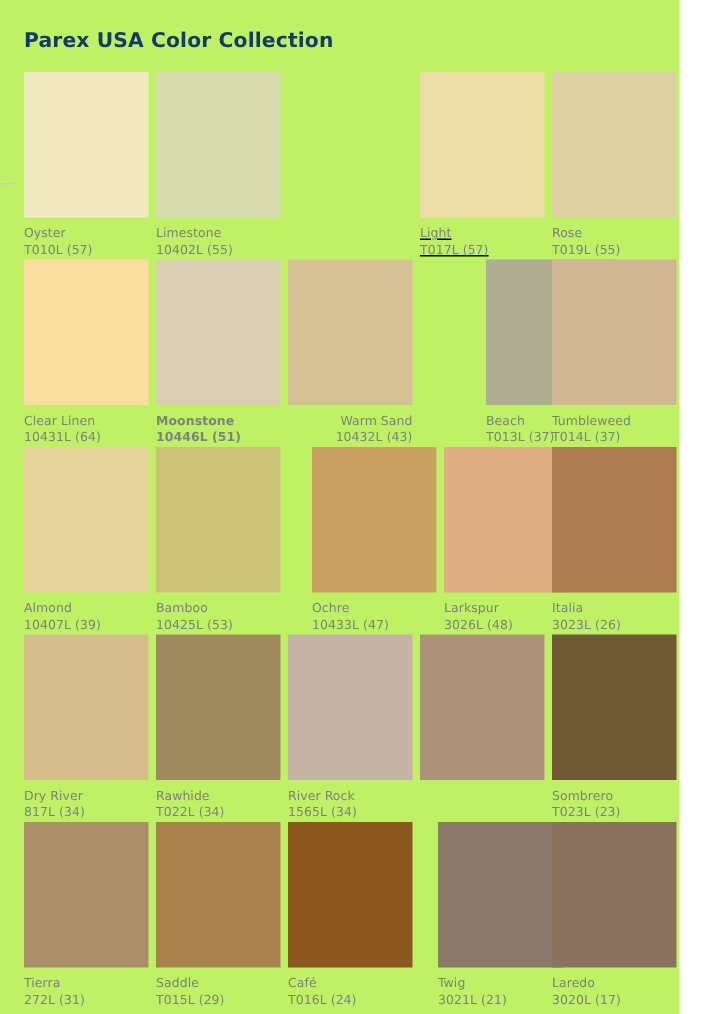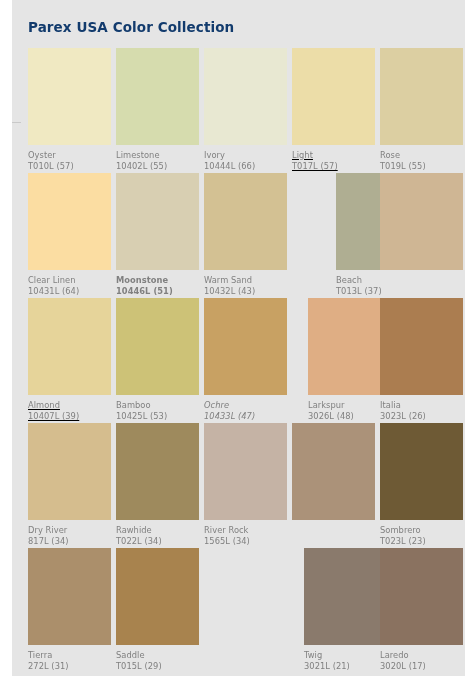--- a/index.html
+++ b/index.html
@@ -11,22 +11,21 @@
     width: 474px;
     height: 676px;
     overflow: hidden;
     font-family: "DejaVu Sans", "Liberation Sans", sans-serif;
     -webkit-font-smoothing: antialiased;
   }
   #page {
     position: relative;
     width: 453px;
     height: 676px;
-    background: #e5e5e5;
-    margin-left: 12px;
+    background: #bef264;
   }
   #title {
     position: absolute;
     left: 16px;
     top: 19px;
     font-size: 13.5px;
     font-weight: bold;
     color: #123b6d;
     letter-spacing: 0.1px;
     white-space: nowrap;
@@ -88,27 +87,20 @@
             <span class="swatch-code">T010L (57)</span>
           </div>
         </div>
         <div class="swatch-cell" style="left: 88px;">
           <div class="swatch-chip" title="Limestone" style="background: rgb(214, 220, 174);"></div>
           <div class="swatch-label">
             <span class="swatch-name">Limestone</span>
             <span class="swatch-code">10402L (55)</span>
           </div>
         </div>
-        <div class="swatch-cell" style="left: 176px;">
-          <div class="swatch-chip" title="Ivory" style="background: rgb(232, 232, 210);"></div>
-          <div class="swatch-label">
-            <span class="swatch-name">Ivory</span>
-            <span class="swatch-code">10444L (66)</span>
-          </div>
-        </div>
         <div class="swatch-cell" style="left: 264px; text-decoration: underline;">
           <div class="swatch-chip" title="Light" style="background: rgb(236, 221, 168);"></div>
           <div class="swatch-label">
             <span class="swatch-name">Light</span>
             <span class="swatch-code">T017L (57)</span>
           </div>
         </div>
         <div class="swatch-cell" style="left: 352px;">
           <div class="swatch-chip" title="Rose" style="background: rgb(220, 207, 162);"></div>
           <div class="swatch-label">
@@ -125,54 +117,58 @@
             <span class="swatch-code">10431L (64)</span>
           </div>
         </div>
         <div class="swatch-cell" style="left: 88px; font-weight: bold;">
           <div class="swatch-chip" title="Moonstone" style="background: rgb(216, 207, 178);"></div>
           <div class="swatch-label">
             <span class="swatch-name">Moonstone</span>
             <span class="swatch-code">10446L (51)</span>
           </div>
         </div>
-        <div class="swatch-cell" style="left: 176px;">
+        <div class="swatch-cell" style="left: 176px; text-align: right;">
           <div class="swatch-chip" title="Warm Sand" style="background: rgb(211, 193, 147);"></div>
           <div class="swatch-label">
             <span class="swatch-name">Warm Sand</span>
             <span class="swatch-code">10432L (43)</span>
           </div>
         </div>
         <div class="swatch-cell" style="left: 264px; padding-left: 44px;">
           <div class="swatch-chip" title="Beach" style="background: rgb(175, 174, 146);"></div>
           <div class="swatch-label">
             <span class="swatch-name">Beach</span>
             <span class="swatch-code">T013L (37)</span>
           </div>
         </div>
         <div class="swatch-cell" style="left: 352px;">
           <div class="swatch-chip" title="Tumbleweed" style="background: rgb(207, 182, 148);"></div>
-        </div>
-      </div>
-      <div class="color-row">
-        <div class="swatch-cell" style="left: 0px; text-decoration: underline;">
+          <div class="swatch-label">
+            <span class="swatch-name">Tumbleweed</span>
+            <span class="swatch-code">T014L (37)</span>
+          </div>
+        </div>
+      </div>
+      <div class="color-row">
+        <div class="swatch-cell" style="left: 0px;">
           <div class="swatch-chip" title="Almond" style="background: rgb(230, 212, 154);"></div>
           <div class="swatch-label">
             <span class="swatch-name">Almond</span>
             <span class="swatch-code">10407L (39)</span>
           </div>
         </div>
         <div class="swatch-cell" style="left: 88px;">
           <div class="swatch-chip" title="Bamboo" style="background: rgb(205, 194, 119);"></div>
           <div class="swatch-label">
             <span class="swatch-name">Bamboo</span>
             <span class="swatch-code">10425L (53)</span>
           </div>
         </div>
-        <div class="swatch-cell" style="left: 176px; font-style: italic;">
+        <div class="swatch-cell" style="left: 192px;">
           <div class="swatch-chip" title="Ochre" style="background: rgb(200, 161, 99);"></div>
           <div class="swatch-label">
             <span class="swatch-name">Ochre</span>
             <span class="swatch-code">10433L (47)</span>
           </div>
         </div>
         <div class="swatch-cell" style="left: 264px; padding-left: 16px;">
           <div class="swatch-chip" title="Larkspur" style="background: rgb(223, 174, 132);"></div>
           <div class="swatch-label">
             <span class="swatch-name">Larkspur</span>
@@ -228,20 +224,27 @@
             <span class="swatch-code">272L (31)</span>
           </div>
         </div>
         <div class="swatch-cell" style="left: 88px;">
           <div class="swatch-chip" title="Saddle" style="background: rgb(168, 131, 78);"></div>
           <div class="swatch-label">
             <span class="swatch-name">Saddle</span>
             <span class="swatch-code">T015L (29)</span>
           </div>
         </div>
+        <div class="swatch-cell" style="left: 176px;">
+          <div class="swatch-chip" title="Café" style="background: rgb(141, 87, 32);"></div>
+          <div class="swatch-label">
+            <span class="swatch-name">Café</span>
+            <span class="swatch-code">T016L (24)</span>
+          </div>
+        </div>
         <div class="swatch-cell" style="left: 276px;">
           <div class="swatch-chip" title="Twig" style="background: rgb(138, 122, 108);"></div>
           <div class="swatch-label">
             <span class="swatch-name">Twig</span>
             <span class="swatch-code">3021L (21)</span>
           </div>
         </div>
         <div class="swatch-cell" style="left: 352px;">
           <div class="swatch-chip" title="Laredo" style="background: rgb(138, 114, 96);"></div>
           <div class="swatch-label">

